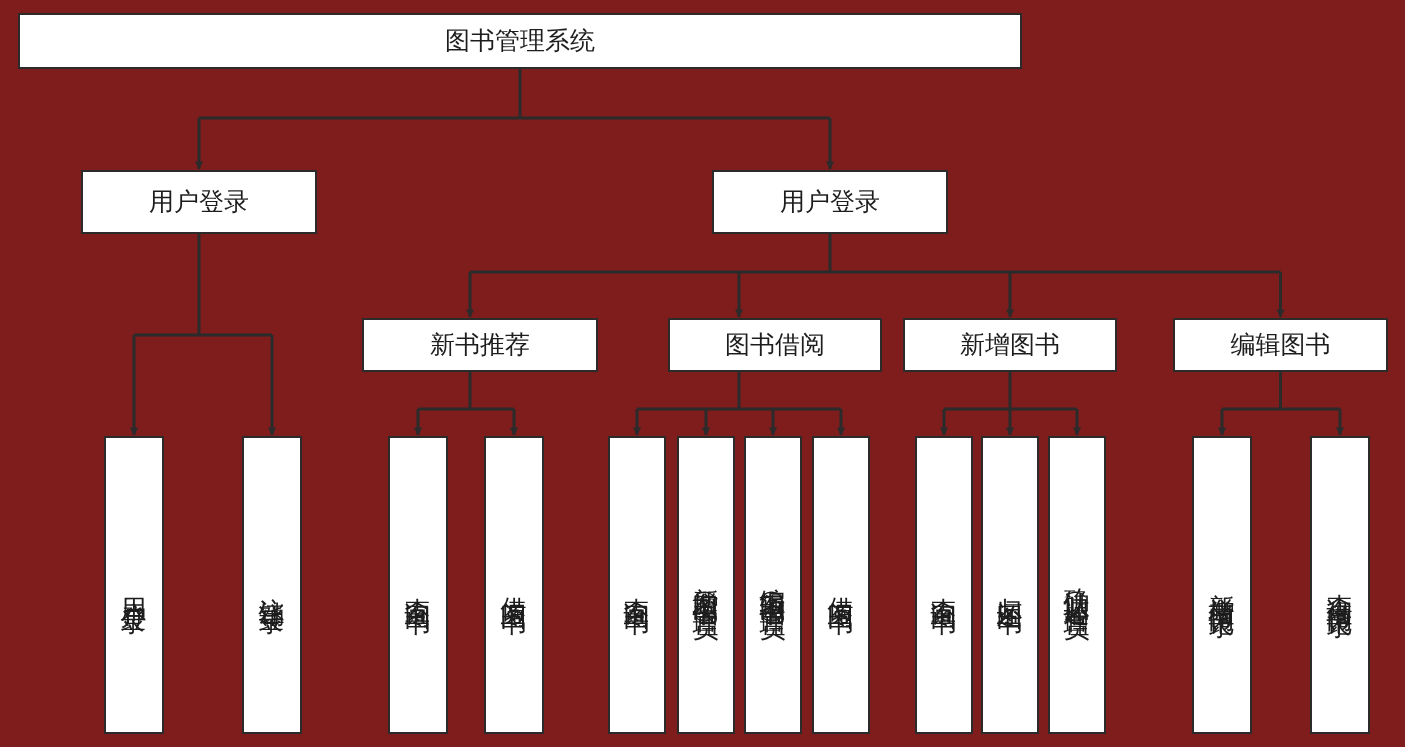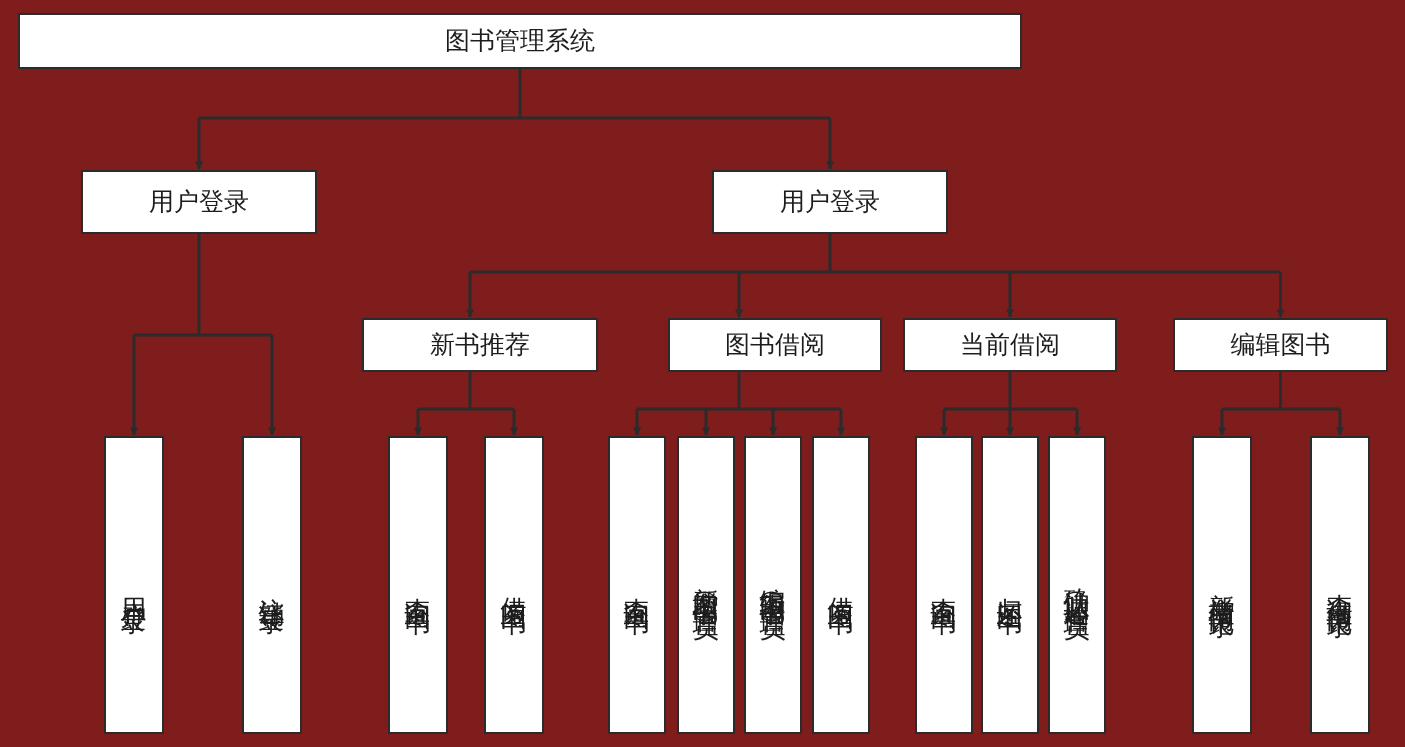--- a/index.html
+++ b/index.html
@@ -124,21 +124,21 @@
       <div class="node h" style="left: 712px; top: 170px; width: 236px; height: 64px;">
         <span>用户登录</span>
       </div>
       <div class="node h" style="left: 362px; top: 318px; width: 236px; height: 54px;">
         <span>新书推荐</span>
       </div>
       <div class="node h" style="left: 632px; top: 318px; width: 214px; height: 54px; margin-left: 36px;">
         <span>图书借阅</span>
       </div>
       <div class="node h" style="left: 903px; top: 318px; width: 214px; height: 54px;">
-        <span>当前借阅</span>
+        <span>新增图书</span>
       </div>
       <div class="node h" style="left: 1173px; top: 318px; width: 215px; height: 54px;">
         <span>编辑图书</span>
       </div>
       <div class="node leaf" style="left: 104px; top: 436px; width: 60px; height: 298px;">
         <span class="vtext">用户登录</span>
       </div>
       <div class="node leaf" style="left: 242px; top: 436px; width: 60px; height: 298px;">
         <span class="vtext">注销登录</span>
       </div>

